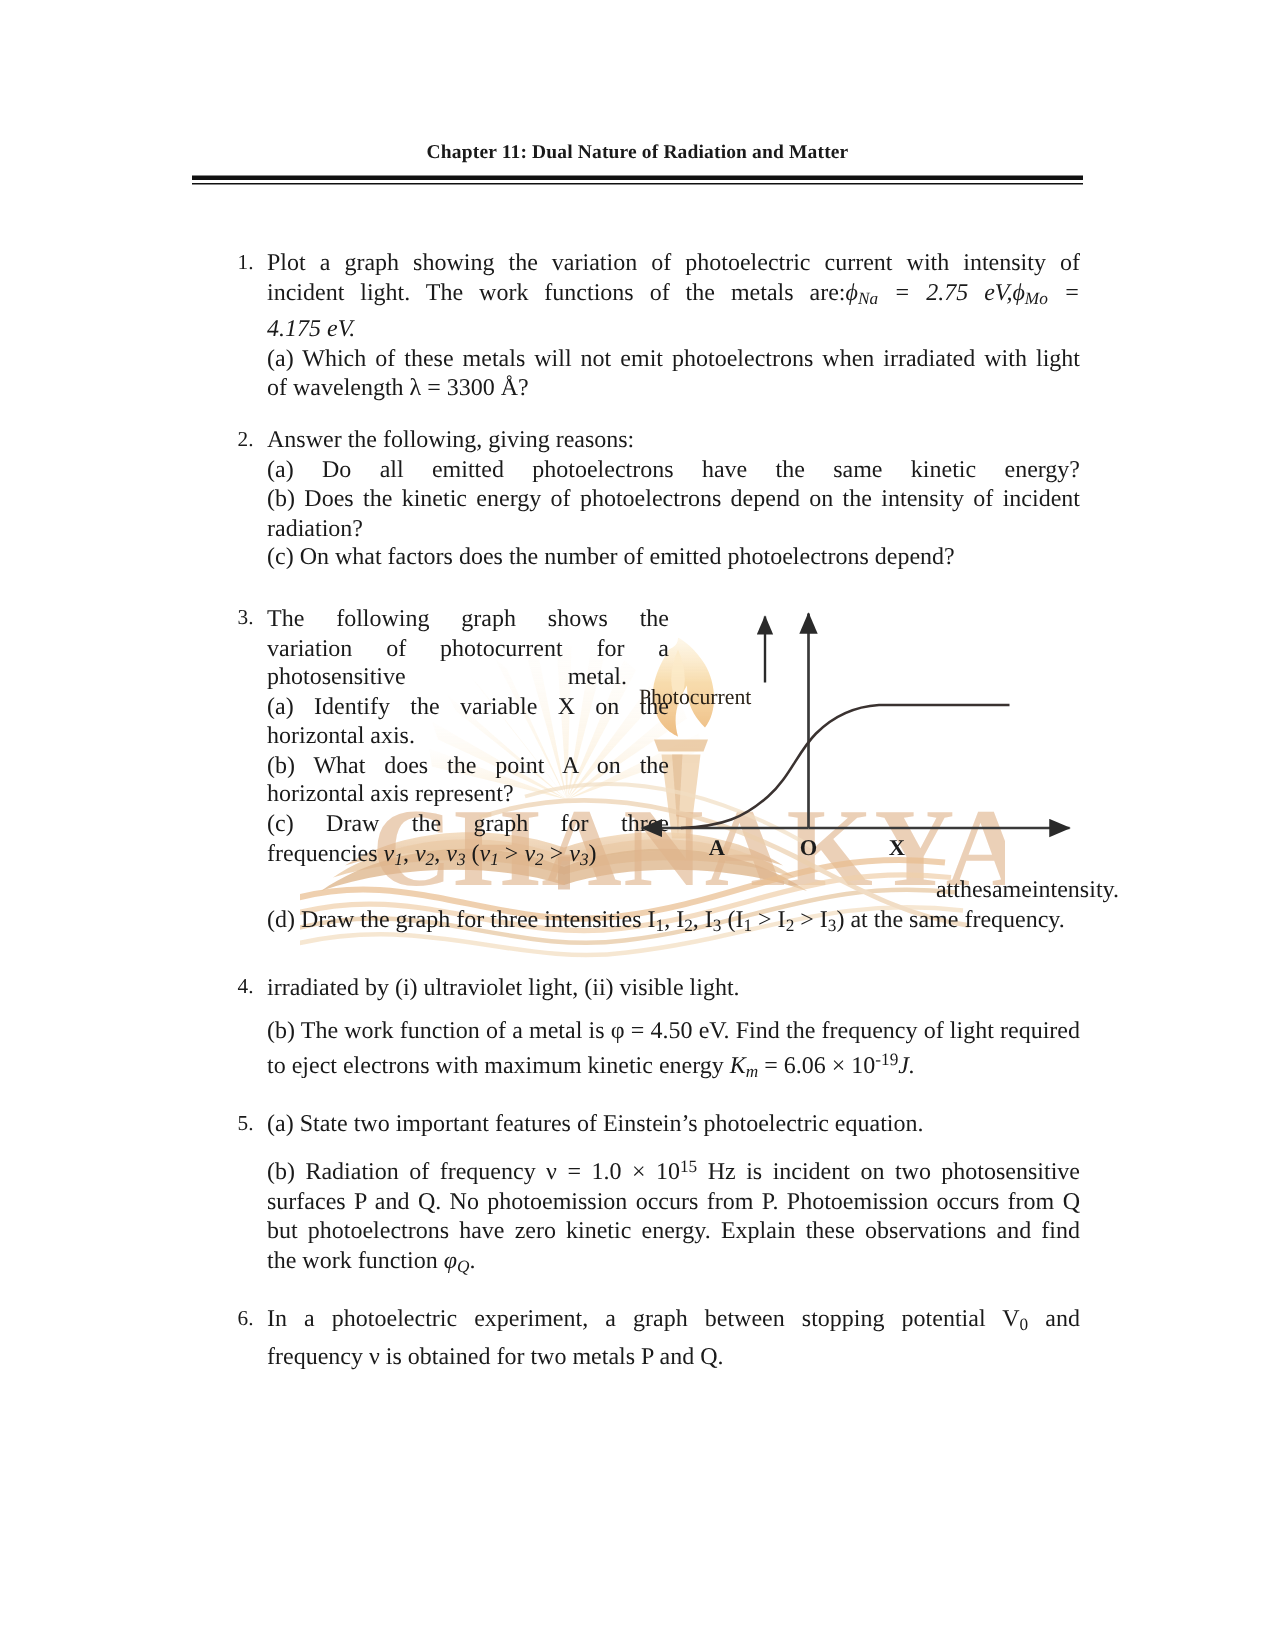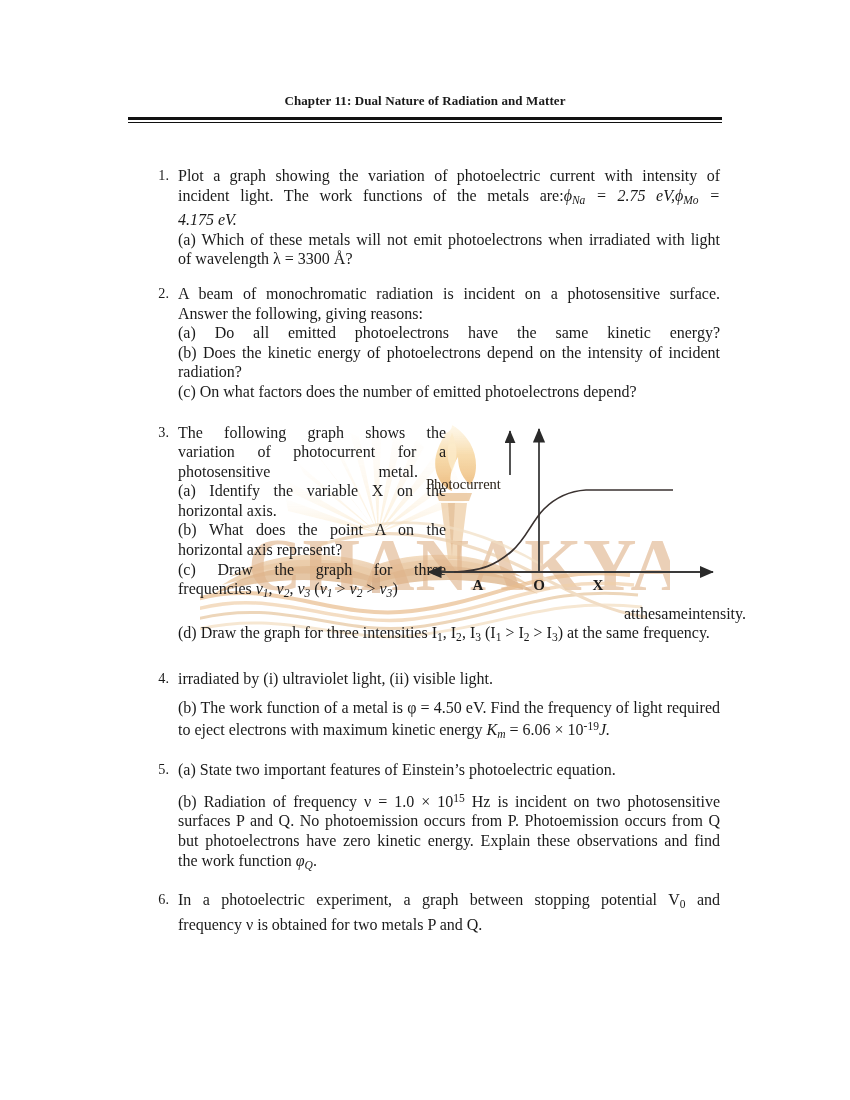--- a/index.html
+++ b/index.html
@@ -195,21 +195,20 @@
         <p class="line jfull">(a) Which of these metals will not emit photoelectrons when irradiated with light</p>
         <p class="line noj">of wavelength λ = 3300 Å?</p>
       </div>
     </div>
 
     <div class="gap-m"></div>
 
     <div class="qitem">
       <div class="qnum">2.</div>
       <div class="qbody">
-        <p class="line jfull">A beam of monochromatic radiation is incident on a photosensitive surface.</p>
         <p class="line noj">Answer the following, giving reasons:</p>
         <p class="line jfull">(a) Do all emitted photoelectrons have the same kinetic energy?</p>
         <p class="line jfull">(b) Does the kinetic energy of photoelectrons depend on the intensity of incident</p>
         <p class="line noj">radiation?</p>
         <p class="line noj">(c) On what factors does the number of emitted photoelectrons depend?</p>
       </div>
     </div>
 
     <div class="gap-l"></div>
 

